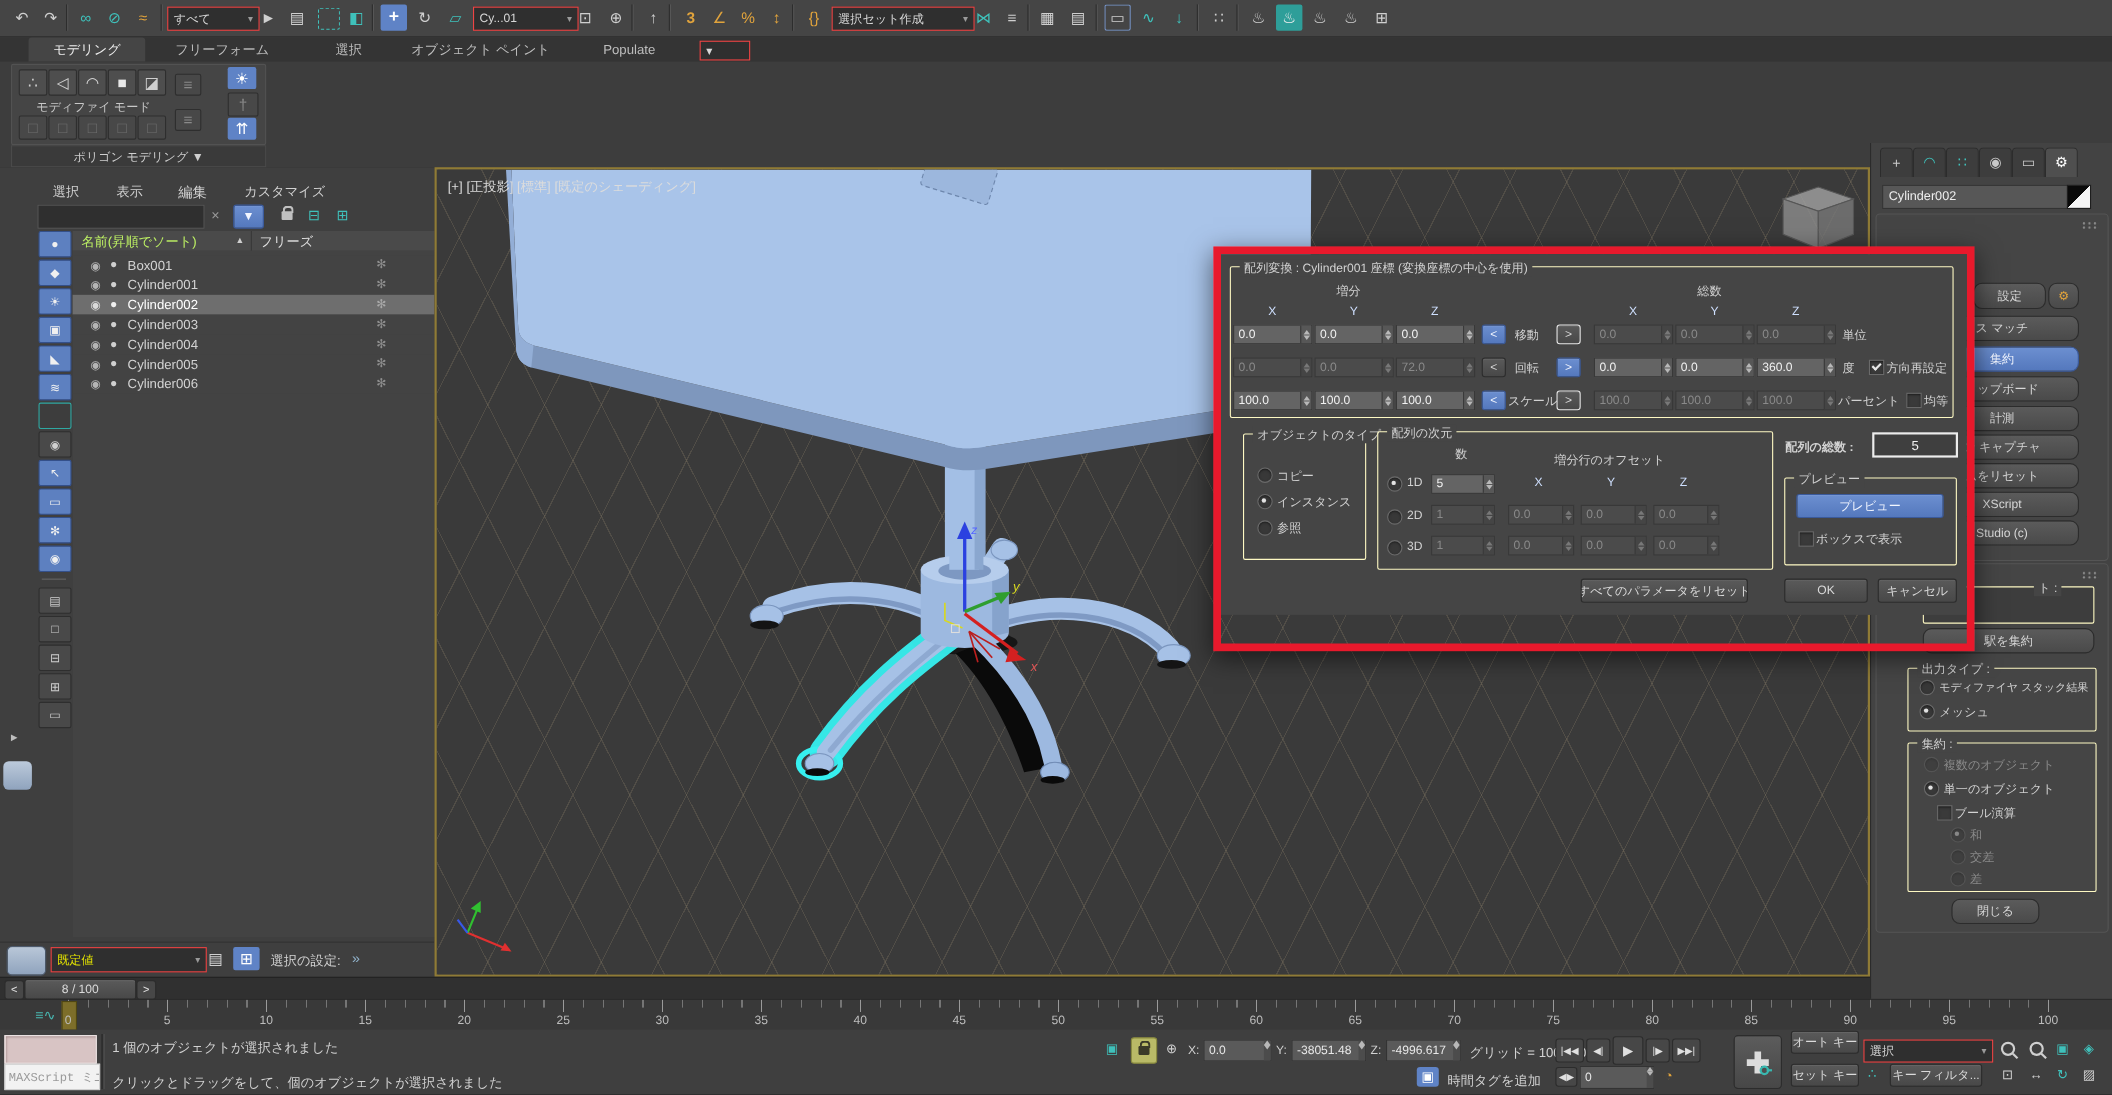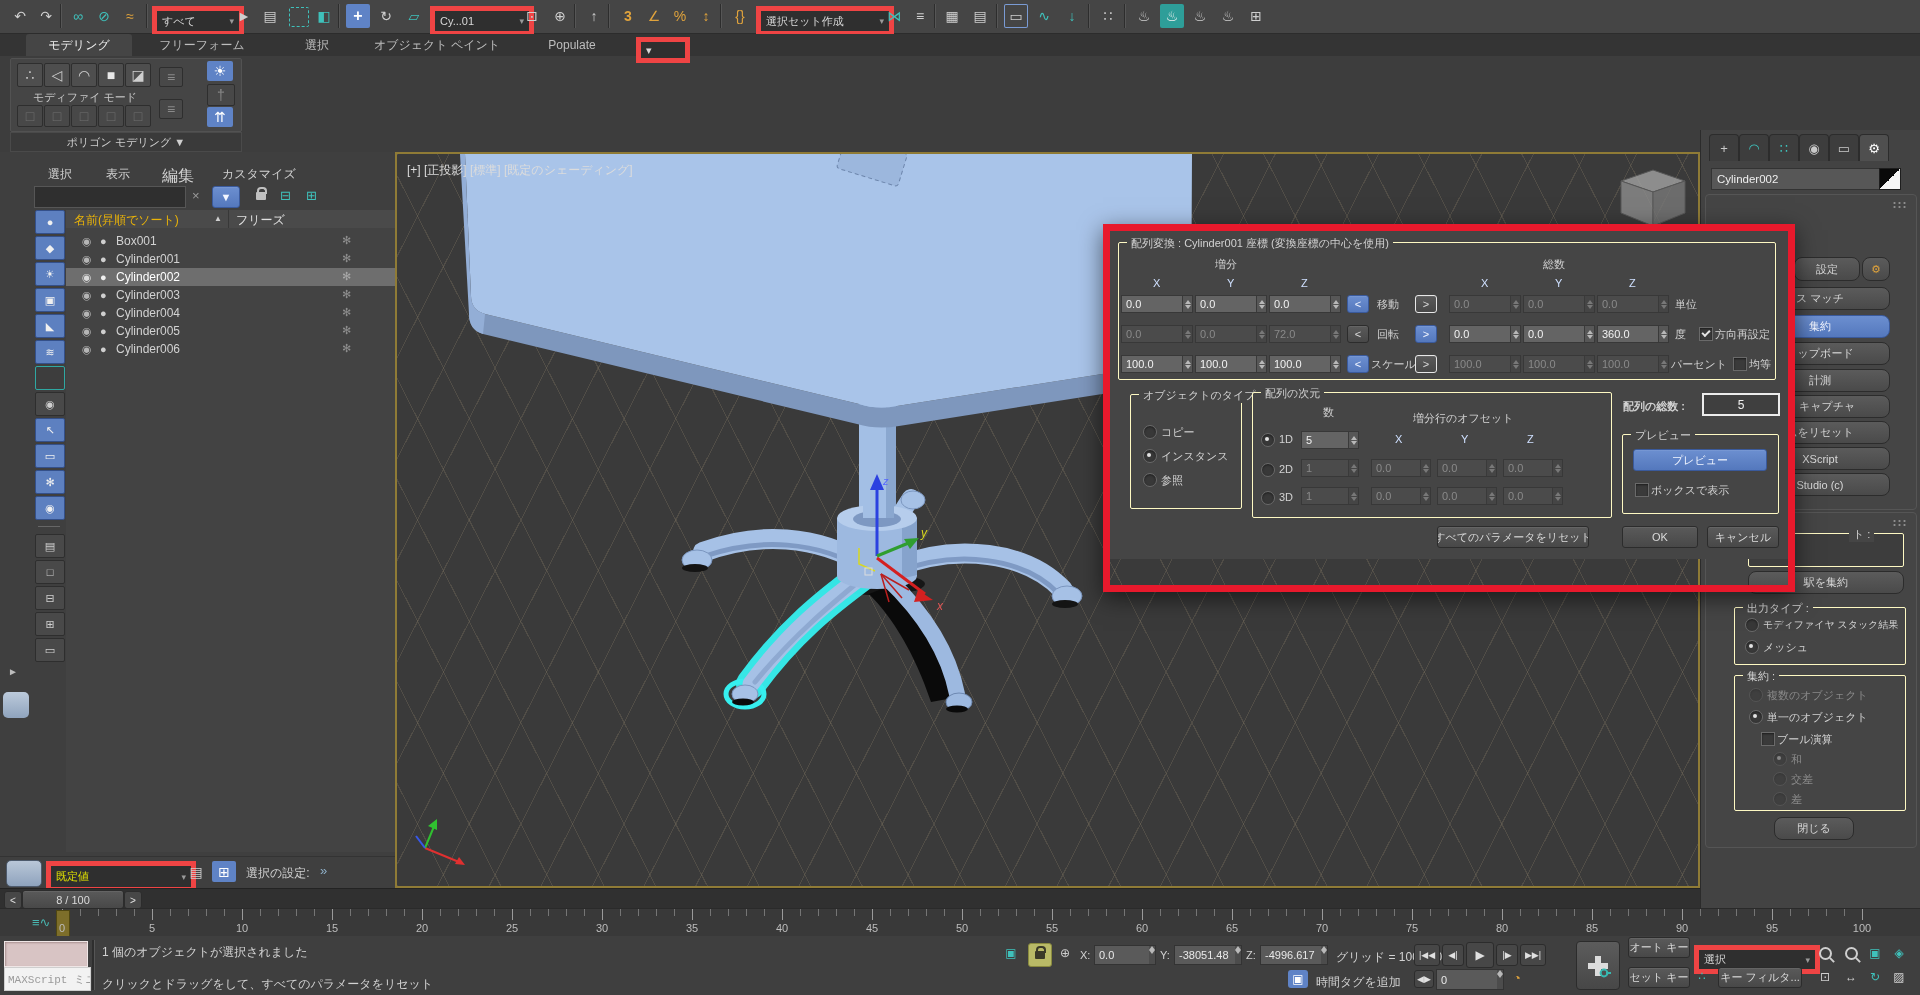--- a/index.html
+++ b/index.html
@@ -9,21 +9,21 @@
   .lbl{position:absolute;white-space:nowrap;color:#d2d2d2;font-size:11px;}
   
   .ic{position:absolute;width:24px;height:24px;display:flex;align-items:center;justify-content:center;color:#cfcfcf;font-size:14px;border-radius:2px;}
   .ic.teal{color:#3fc1bb;}
   .ic.gold{color:#e0a33c;}
   .ic.act{background:#5f83c6;color:#fff;}
   .ic.tealbg{background:#2e9e99;color:#f0f0f0;}
   .ic.outl{box-shadow:0 0 0 1px #7a9bd4 inset;}
   .ic.dash{border:1px dashed #3fc1bb;width:18px;height:18px;margin:3px;}
   .vsep{position:absolute;width:1px;background:#2d2d2d;box-shadow:1px 0 0 #565656;}
-  .ddown{position:absolute;background:#2f2f2f;border:5px solid #ef4444;display:flex;align-items:center;justify-content:space-between;font-size:11px;color:#d8d8d8;padding:0 5px;}
+  .ddown{position:absolute;background:#2f2f2f;border:1px solid #ef4444;display:flex;align-items:center;justify-content:space-between;font-size:11px;color:#d8d8d8;padding:0 5px;}
   .ddown .ar{color:#9a9a9a;font-size:9px;}
   
   .btn{position:absolute;background:linear-gradient(#5a5a5a,#484848);border:1px solid #2c2c2c;border-radius:3px;color:#dadada;display:flex;align-items:center;justify-content:center;font-size:11px;box-shadow:inset 0 1px 0 rgba(255,255,255,.07);white-space:nowrap;overflow:hidden;}
   .btn.blue{background:linear-gradient(#6c8fd0,#5478bd);border-color:#3a5a9c;color:#f2f6ff;}
   .btn.fr{border-color:#e8e8e8;}
   .tabx{position:absolute;height:22px;display:flex;align-items:center;justify-content:center;color:#bdbdbd;font-size:12px;}
   .tabx.on{background:#454545;color:#efefef;border-radius:3px 3px 0 0;}
   
   .fsx{position:absolute;border:1px solid #fef9c3;border-radius:2px;}
   .leg{position:absolute;top:-7px;left:8px;background:#454545;padding:0 4px;font-size:11px;color:#d2d2d2;white-space:nowrap;}
@@ -170,33 +170,33 @@
       <div class="ic act" style="left:196px;top:48px;width:26px;height:20px">⇈</div>
     </div>
     <div class="abs" style="left:10px;top:98px;width:230px;height:18px;background:#3a3a3a;border:1px solid #4a4a4a;display:flex;align-items:center;justify-content:center;">
       <span style="font-size:11px;color:#cfcfcf">ポリゴン モデリング ▼</span>
     </div>
   </div>
 
   <div class="abs" style="left:0;top:152px;width:395px;height:736px;background:#3f3f3f;border-right:1px solid #2b2b2b;">
     <div class="lbl" style="left:48px;top:14px;font-size:12px">選択</div>
     <div class="lbl" style="left:106px;top:14px;font-size:12px">表示</div>
-    <div class="lbl" style="left:162px;top:14px;font-size:16px">編集</div>
+    <div class="lbl" style="left:162px;top:14px;font-size:13px">編集</div>
     <div class="lbl" style="left:222px;top:14px;font-size:12px">カスタマイズ</div>
     <div class="abs" style="left:34px;top:34px;width:150px;height:20px;background:#2f2f2f;border:1px solid #565656;"></div>
     <div class="lbl" style="left:192px;top:36px;color:#9a9a9a;font-size:13px">×</div>
     <div class="btn blue" style="left:212px;top:34px;width:26px;height:20px">▼</div>
     <div class="abs" style="left:250px;top:34px;width:22px;height:20px;display:flex;align-items:center;justify-content:center;">
       <span class="lockico gray"></span>
     </div>
     <div class="lbl" style="left:280px;top:36px;color:#3fc1bb;font-size:13px">⊟</div>
     <div class="lbl" style="left:306px;top:36px;color:#3fc1bb;font-size:13px">⊞</div>
 
     <div class="abs" style="left:66px;top:58px;width:329px;height:18px;background:#4a4a4a;border-bottom:1px solid #383838;">
-      <span class="lbl" style="left:8px;top:2px;color:#eab308;font-size:12px">名前(昇順でソート)</span>
+      <span class="lbl" style="left:8px;top:2px;color:#bef264;font-size:12px">名前(昇順でソート)</span>
       <span class="lbl" style="left:148px;top:4px;font-size:8px;color:#cfcfcf">▲</span>
       <span class="abs" style="left:162px;top:0;width:1px;height:18px;background:#383838"></span>
       <span class="lbl" style="left:170px;top:2px;color:#e0e0e0;font-size:12px">フリーズ</span>
     </div>
     <div class="abs" style="left:66px;top:76px;width:329px;height:624px;background:#434343;"></div>
 
     <div class="xrow" style="top:80px">
       <span class="lbl" style="left:16px;top:3px;color:#b5b5b5">◉</span>
       <span class="lbl" style="left:34px;top:3px;color:#cfcfcf">●</span>
       <span class="lbl" style="left:50px;top:2px;font-size:12px">Box001</span>
@@ -710,21 +710,21 @@
     <span class="ticklbl" style="left:1862px">100</span>
   </div>
 
   <div class="abs" style="left:0;top:936px;width:1920px;height:59px;background:#3f3f3f;">
     <div class="abs" style="left:4px;top:5px;width:82px;height:24px;background:#d8c4c4;border:1px solid #efe6e6;box-shadow:inset 1px 1px 2px #a89090;"></div>
     <div class="abs" style="left:4px;top:31px;width:82px;height:22px;background:#f2f2f2;border:1px solid #cfcfcf;display:flex;align-items:center;padding-left:3px;overflow:hidden;">
       <span style="font-family:'Liberation Mono','DejaVu Sans Mono',monospace;font-size:11px;color:#9a9a9a;white-space:nowrap">MAXScript ミニ</span>
     </div>
     <div class="abs" style="left:92px;top:4px;width:2px;height:50px;background:#2e2e2e;box-shadow:1px 0 0 #565656;"></div>
     <span class="lbl" style="left:102px;top:8px;font-size:12px">1 個のオブジェクトが選択されました</span>
-    <span class="lbl" style="left:102px;top:40px;font-size:12px">クリックとドラッグをして、すべてのパラメータをリセット</span>
+    <span class="lbl" style="left:102px;top:40px;font-size:12px">クリックとドラッグをして、個のオブジェクトが選択されました</span>
 
     <div class="navic teal" style="left:1000px;top:8px">▣</div>
     <div class="abs" style="left:1028px;top:7px;width:22px;height:22px;background:#b9ba67;border:1px solid #8a8b3f;border-radius:3px;display:flex;align-items:center;justify-content:center;">
       <span class="lockico"></span>
     </div>
     <div class="navic" style="left:1054px;top:8px">⊕</div>
     <span class="lbl" style="left:1080px;top:13px">X:</span>
     <div class="sfield" style="left:1094px;top:9px;width:60px">
         <span class="v">0.0</span>
         <span class="sa" style="background:#4c4c4c">

